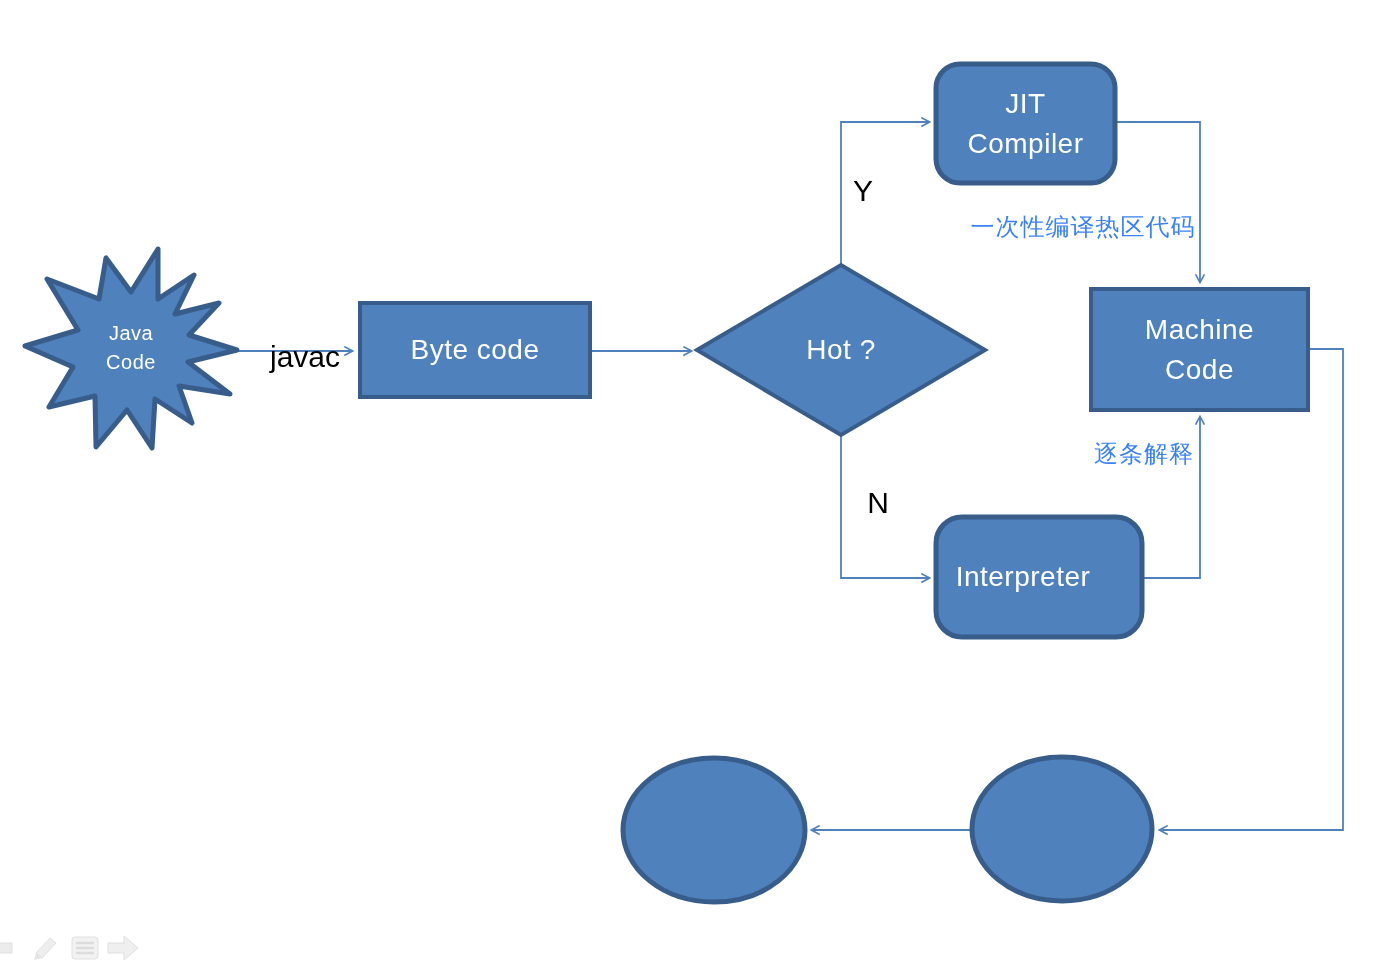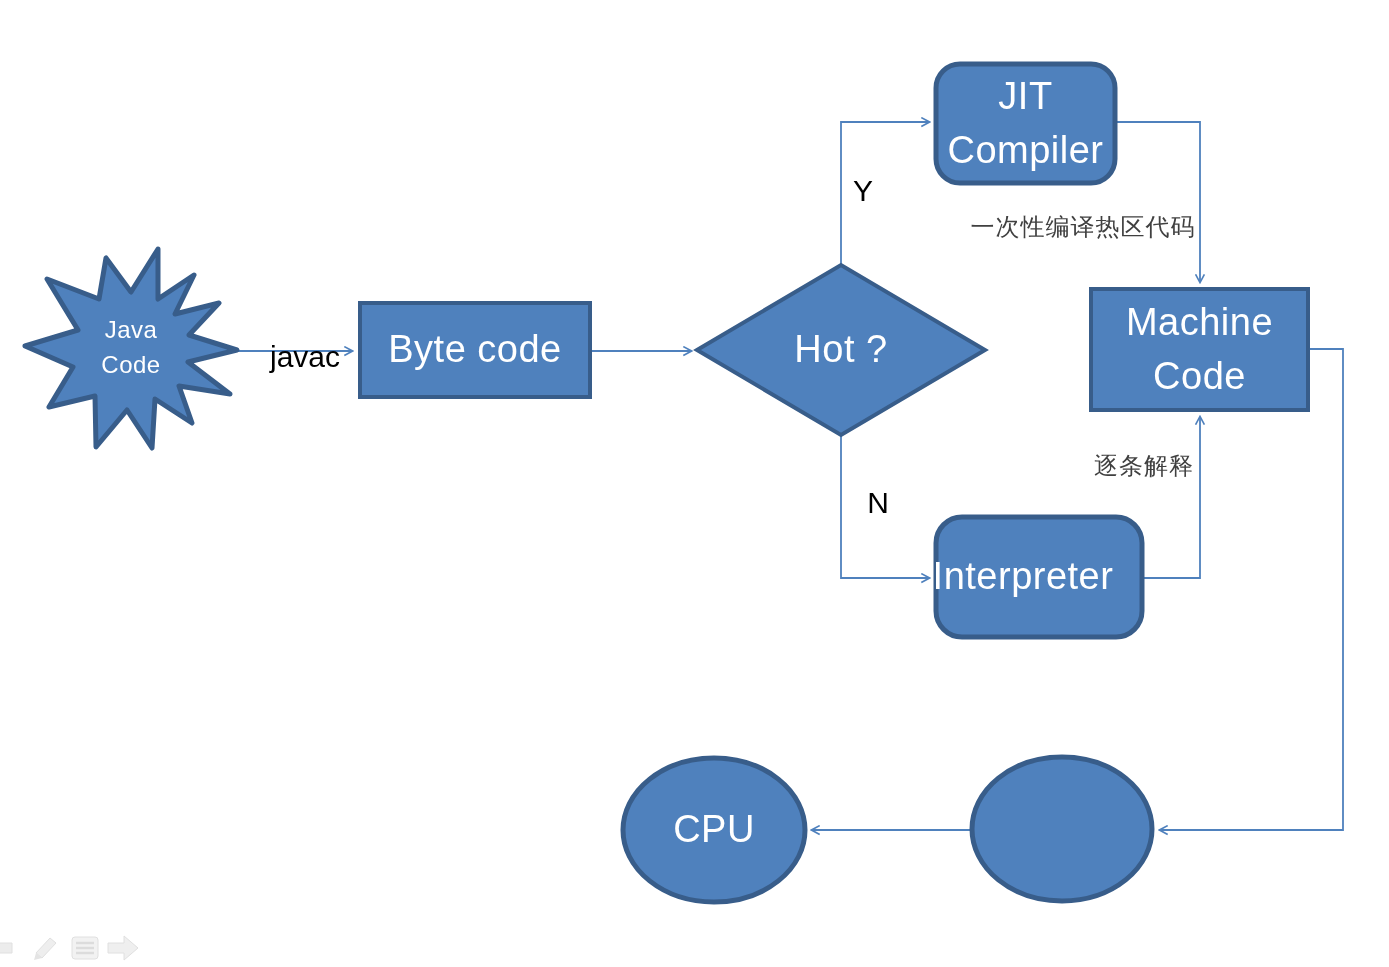--- a/index.html
+++ b/index.html
@@ -26,32 +26,32 @@
     position: absolute;
     display: flex;
     align-items: center;
     justify-content: center;
     text-align: center;
     white-space: pre-line;
     pointer-events: none;
   }
   .node-lbl {
     color: #ffffff;
-    font-size: 38px;
+    font-size: 28px;
     line-height: 1.42;
     font-weight: 400;
     letter-spacing: 0.5px;
   }
   .edge-lbl {
     color: #000000;
     font-size: 30px;
     line-height: 1.1;
   }
   .cn-lbl {
-    color: #404040;
+    color: #3b82f6;
     font-size: 24px;
     line-height: 1.1;
     font-family: "DejaVu Serif", "Liberation Serif", serif;
     letter-spacing: 1px;
   }
 </style>
 </head>
 <body>
 
 <div class="stage">
@@ -101,41 +101,40 @@
       <g>
         <rect x="72" y="937" width="26" height="22" rx="3" fill="#f2f2f2" stroke="#e0e0e0" stroke-width="1"></rect>
         <line x1="76" y1="943" x2="94" y2="943" stroke="#dcdcdc" stroke-width="2.4"></line>
         <line x1="76" y1="948" x2="94" y2="948" stroke="#dcdcdc" stroke-width="2.4"></line>
         <line x1="76" y1="953" x2="94" y2="953" stroke="#dcdcdc" stroke-width="2.4"></line>
       </g>
       <polygon points="108,943 124,943 124,936 138,948 124,960 124,953 108,953" fill="#efefef" stroke="#e0e0e0" stroke-width="1"></polygon>
     </g>
   </svg>
 
-  <div class="lbl node-lbl" style="left:56px; top:300px; width:150px; height:95px; font-size:24px;">Java
+  <div class="lbl node-lbl" style="left:56px; top:300px; width:150px; height:95px; font-size:20px;">Java
 Code</div>
 
   <div class="lbl node-lbl" style="left:741px; top:325px; width:200px; height:50px;">Hot ?</div>
 
   <div class="lbl node-lbl" style="left:360px; top:303px; width:230px; height:94px;">Byte code</div>
 
   <div class="lbl node-lbl" style="left:936px; top:64px; width:179px; height:119px;">JIT
 Compiler</div>
 
   <div class="lbl node-lbl" style="left:1091px; top:289px; width:217px; height:121px;">Machine
 Code</div>
 
   <div class="lbl node-lbl" style="left:920px; top:517px; width:206px; height:120px;">Interpreter</div>
 
 
-  <div class="lbl node-lbl" style="left:623px; top:758px; width:182px; height:144px;">CPU</div>
 
   <div class="lbl edge-lbl" style="left:250px; top:300px; width:110px; height:40px;margin-top:36px;">javac</div>
 
   <div class="lbl edge-lbl" style="left:840px; top:170px; width:46px; height:40px;">Y</div>
 
   <div class="lbl edge-lbl" style="left:855px; top:482px; width:46px; height:40px;">N</div>
 
   <div class="lbl cn-lbl" style="left:970px; top:210px; width:226px; height:34px;">一次性编译热区代码</div>
 
-  <div class="lbl cn-lbl" style="left:1074px; top:450px; width:140px; height:32px;">逐条解释</div>
+  <div class="lbl cn-lbl" style="left:1074px; top:438px; width:140px; height:32px;">逐条解释</div>
 
 </div>
 
 </body></html>

